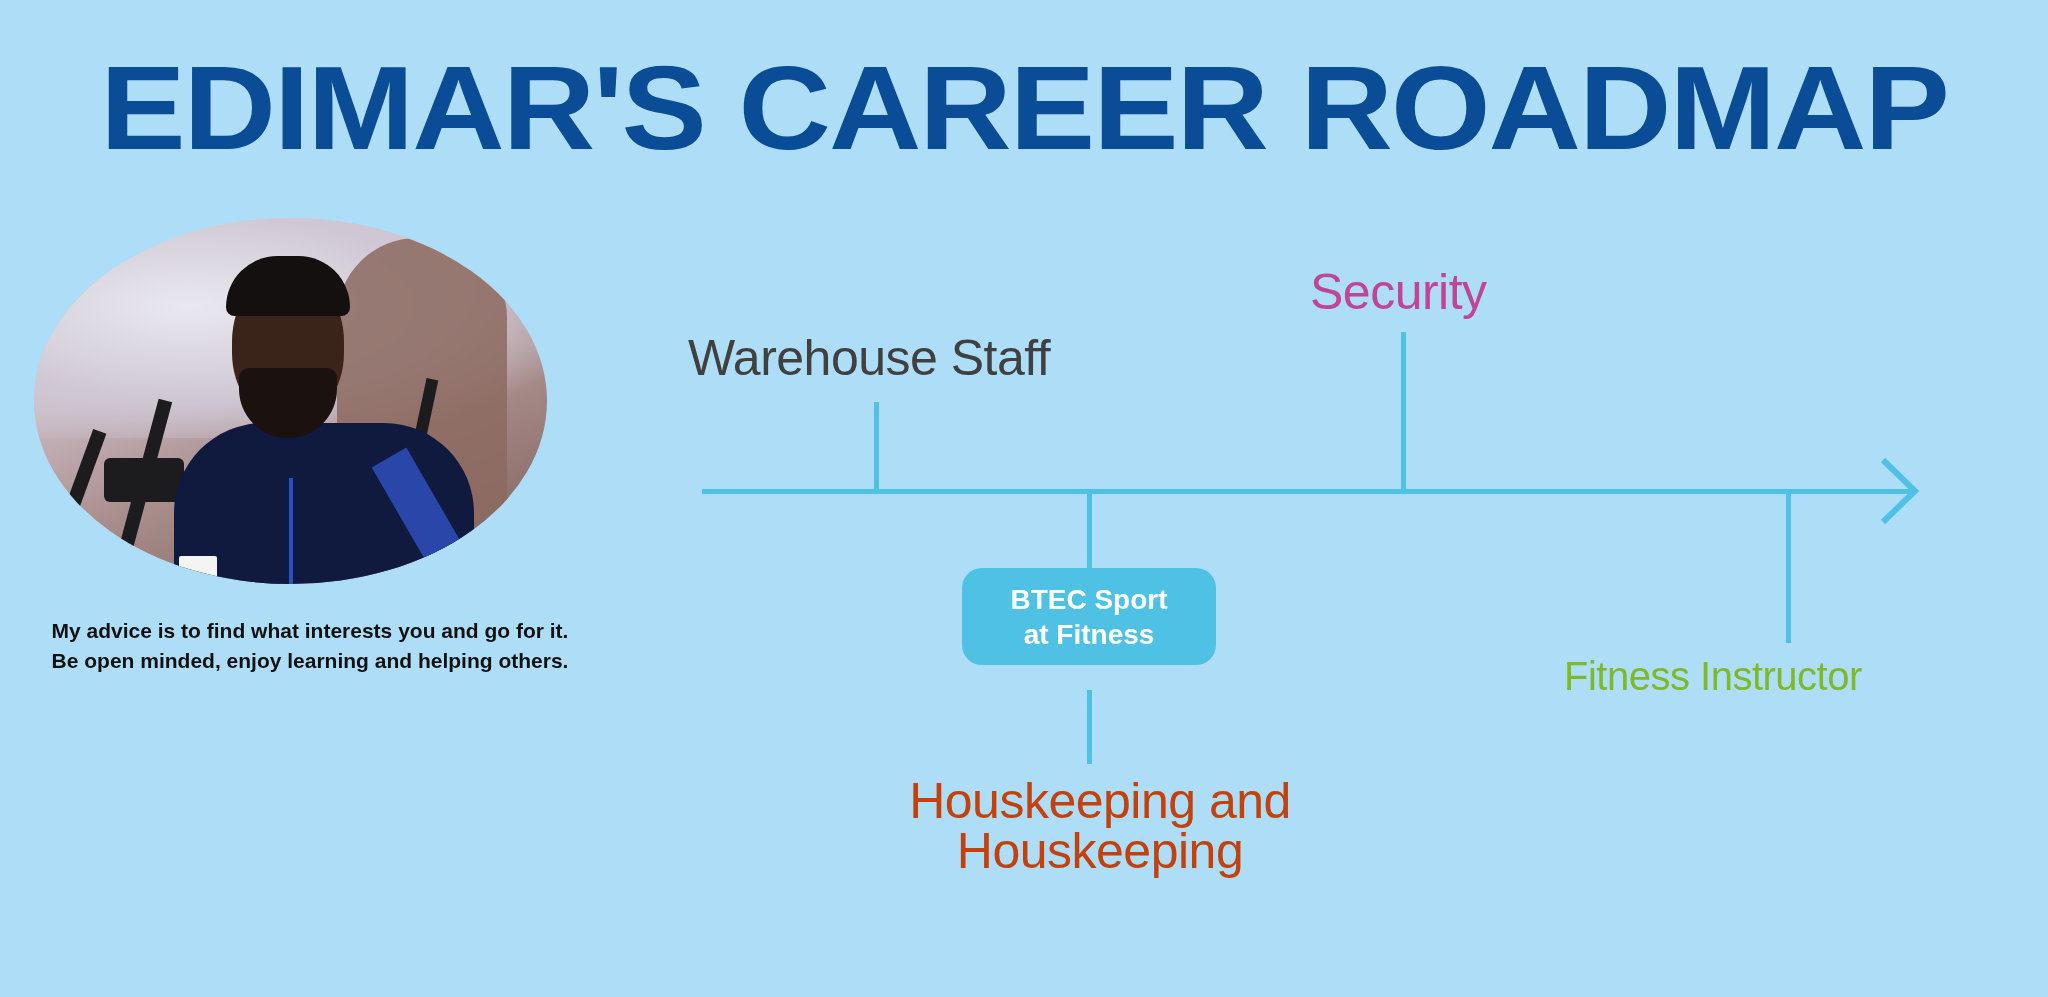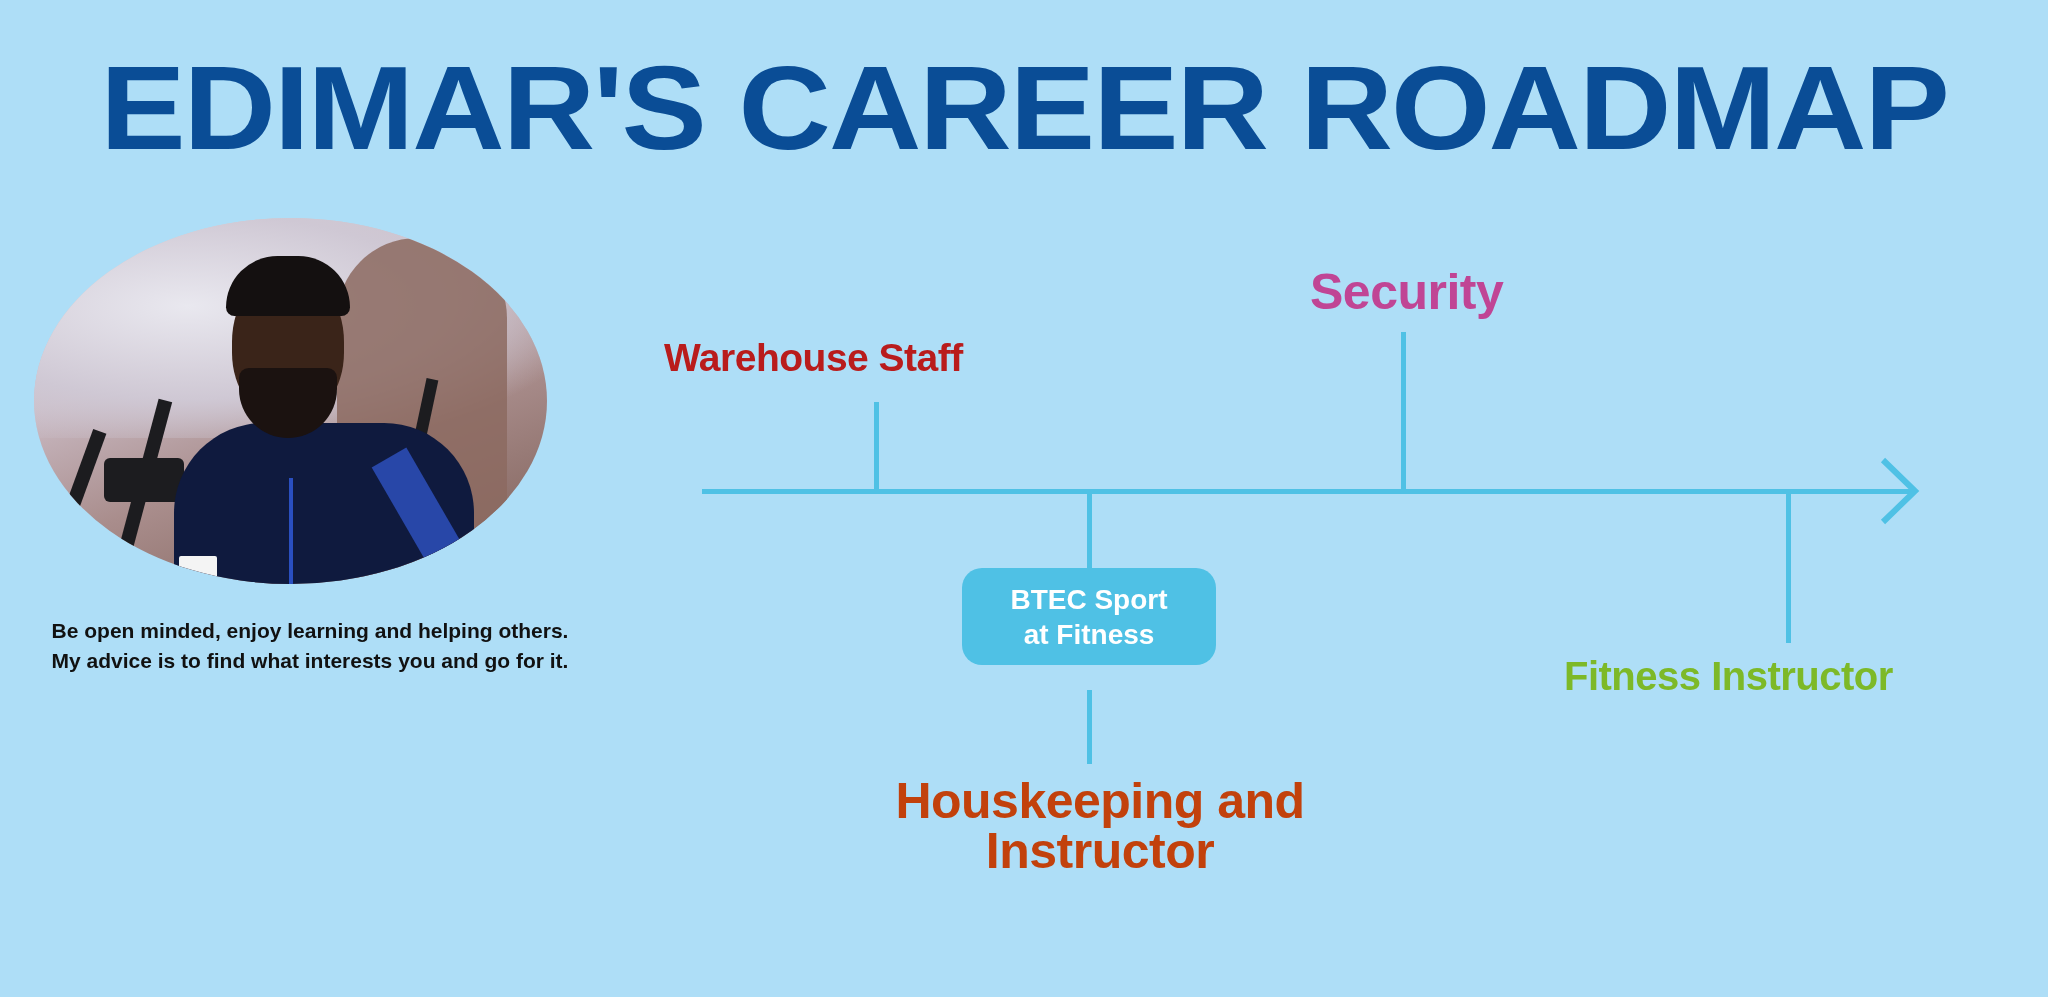--- a/index.html
+++ b/index.html
@@ -52,21 +52,21 @@
       color: #111;
     }
     .quote div { white-space: nowrap; }
 
     .line { position: absolute; background: #4FC1E5; }
     .arrow { position: absolute; left: 1860px; top: 455px; }
 
     .label {
       position: absolute;
       font-family: "Liberation Sans", sans-serif;
-      font-weight: 700; white-space: nowrap;
+      font-weight: 400; white-space: nowrap;
       letter-spacing: -0.5px;
     }
     .btec-box {
       position: absolute; left: 962px; top: 568px; width: 254px; height: 97px;
       background: #4FC1E5; border-radius: 20px;
       display: flex; flex-direction: column; align-items: center; justify-content: center;
       color: #fff; font-family: "Liberation Sans", sans-serif; font-weight: 700;
       font-size: 28px; line-height: 35px; text-align: center;
     }
   </style>
@@ -85,41 +85,41 @@
   <div class="jacket"></div>
   <div class="stripe"></div>
   <div class="zip"></div>
   <div class="badge"></div>
   <div class="head"></div>
   <div class="hair"></div>
   <div class="beard"></div>
 </div>
 
 <div class="quote">
+  <div>My advice is to find what interests you and go for it.</div>
   <div>Be open minded, enjoy learning and helping others.</div>
-  <div>My advice is to find what interests you and go for it.</div>
 </div>
 
 <div class="line" style="left:702px; top:489px; width:1213px; height:5px;"></div>
 <svg class="arrow" width="64" height="72" viewBox="0 0 64 72">
   <polyline points="23,5 55,36 23,67" fill="none" stroke="#4FC1E5" stroke-width="6"></polyline>
 </svg>
 
 <div class="line" style="left:874px; top:402px; width:5px; height:89px;"></div>
-<div class="label" style="left:664px; top:328px; font-size:39px; line-height:60px; color:#b91c1c;">Warehouse Staff</div>
+<div class="label" style="left:688px; top:328px; font-size:50px; line-height:60px; color:#404040;">Warehouse Staff</div>
 
 <div class="line" style="left:1401px; top:332px; width:5px; height:159px;"></div>
 <div class="label" style="left:1310px; top:262px; font-size:50px; line-height:60px; color:#C04595;">Security</div>
 
 <div class="line" style="left:1087px; top:491px; width:5px; height:77px;"></div>
 <div class="btec-box">
   <div>BTEC Sport</div>
   <div>at Fitness</div>
 </div>
 <div class="line" style="left:1087px; top:690px; width:5px; height:74px;"></div>
 
 <div class="label" style="left:840px; top:776px; width:520px; text-align:center; font-size:50px; line-height:50px; color:#c2410c;">
   <div>Houskeeping and</div>
-  <div>Instructor</div>
+  <div>Houskeeping</div>
 </div>
 
 <div class="line" style="left:1786px; top:491px; width:5px; height:152px;"></div>
 <div class="label" style="left:1564px; top:646px; font-size:40px; line-height:60px; color:#7DB928;">Fitness Instructor</div>
 
 </body></html>

